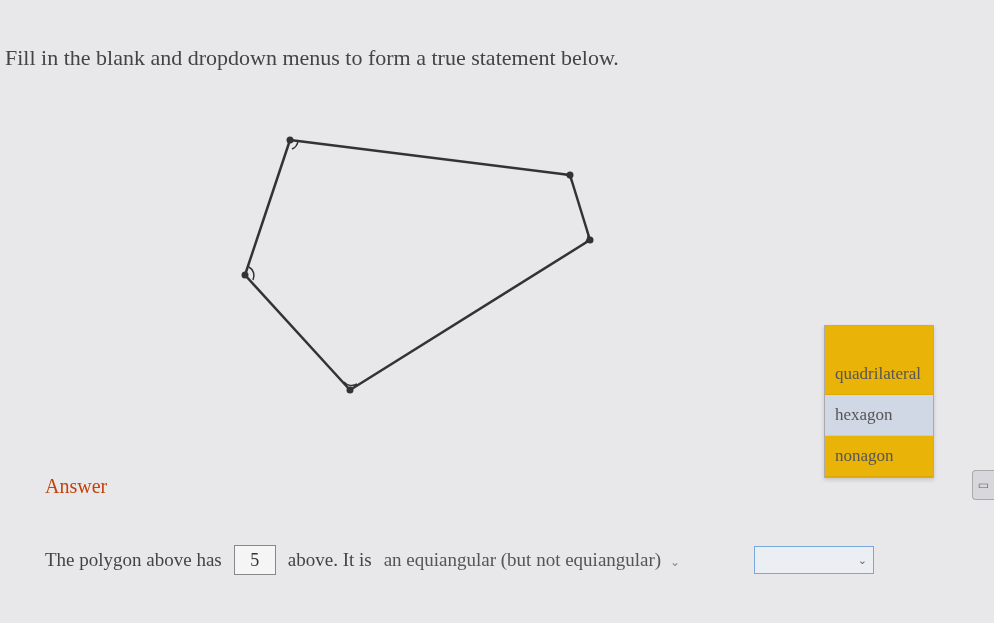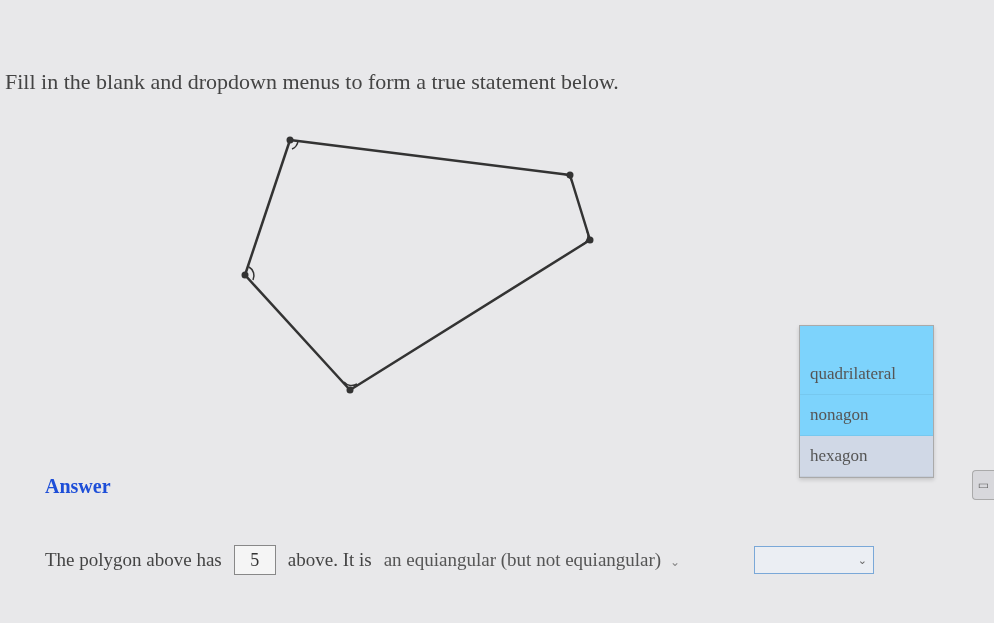--- a/index.html
+++ b/index.html
@@ -11,40 +11,39 @@
       position: relative;
       color: #3a3a3a;
       overflow: hidden;
     }
     .instruction {
       position: absolute;
       top: 45px;
       left: 5px;
       font-size: 22px;
       color: #444;
-      margin-top: 24px;
     }
     .polygon-container {
       position: absolute;
       top: 120px;
       left: 220px;
       width: 400px;
       height: 280px;
     }
     .polygon-container svg {
       width: 100%;
       height: 100%;
     }
     .answer-label {
       position: absolute;
       top: 475px;
       left: 45px;
       font-size: 20px;
-      font-weight: bold;
-      color: #1d4ed8;
+      font-weight: normal;
+      color: #c2410c;
     }
     .answer-statement {
       position: absolute;
       top: 545px;
       left: 45px;
       font-size: 19px;
       color: #444;
       display: flex;
       align-items: center;
       gap: 12px;
@@ -71,22 +70,22 @@
       position: relative;
     }
     .dropdown-placeholder .chev {
       font-size: 11px;
       color: #666;
     }
     .dropdown-list {
       position: absolute;
       top: 325px;
       right: 60px;
-      width: 135px;
-      background: #7dd3fc;
+      width: 110px;
+      background: #eab308;
       border: 1px solid #aaa;
       box-shadow: 0 2px 4px rgba(0,0,0,0.15);
     }
     .dropdown-list .option {
       padding: 10px 10px;
       font-size: 17px;
       color: #555;
       border-bottom: 1px solid rgba(0,0,0,0.05);
       cursor: pointer;
     }
@@ -155,19 +154,19 @@
     <span class="inline-chev">⌄</span>
   </span>
   <span style="width:50px"></span>
   <span class="dropdown-placeholder">
     <span class="chev">⌄</span>
   </span>
 </div>
 
 <div class="dropdown-list">
   <div class="option">quadrilateral</div>
+  <div class="option highlighted">hexagon</div>
   <div class="option">nonagon</div>
-  <div class="option highlighted">hexagon</div>
 </div>
 
 <div class="side-tab">
   <span>▭</span>
 </div>
 
 </body></html>

